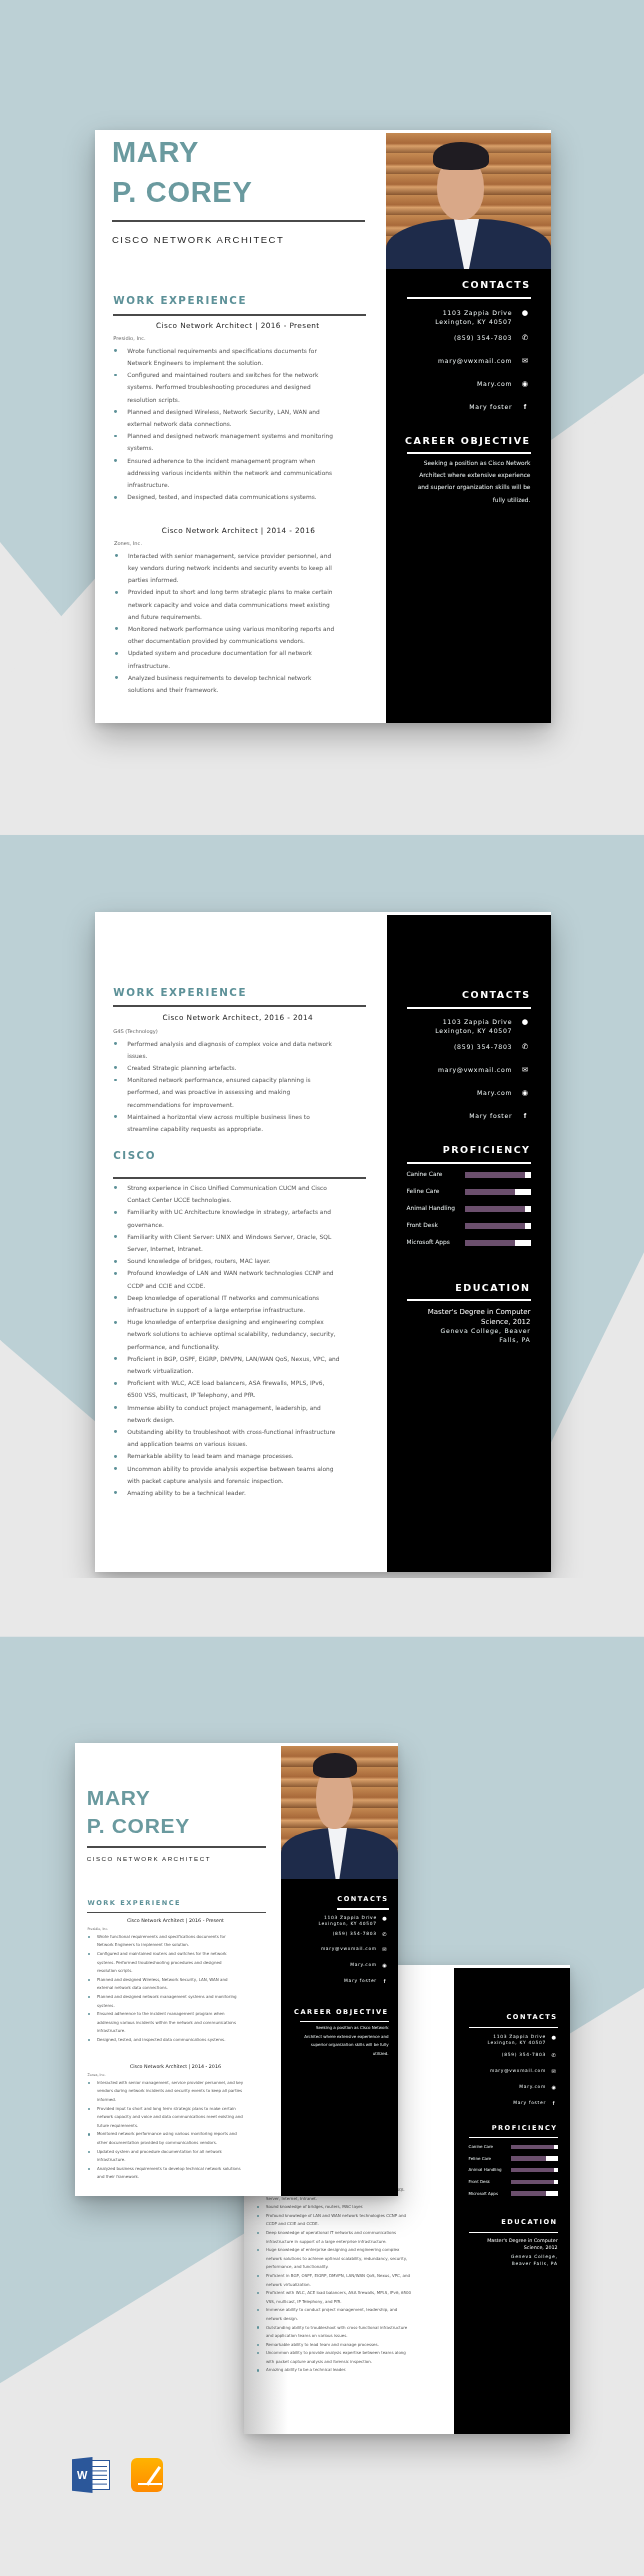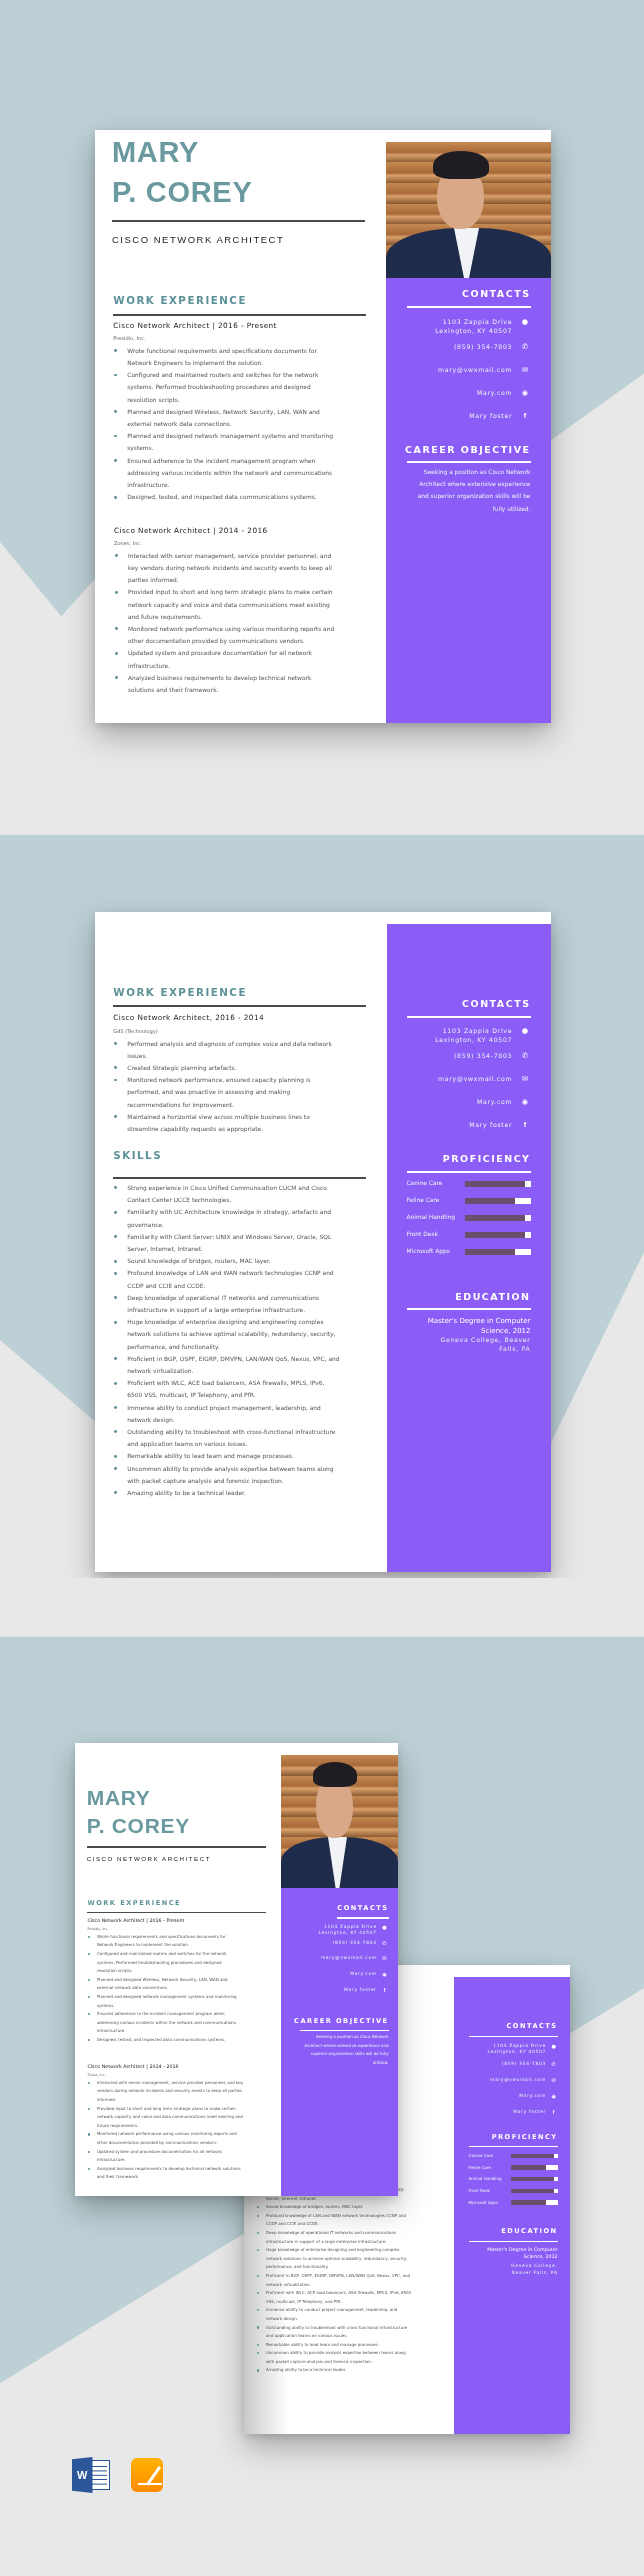--- a/index.html
+++ b/index.html
@@ -6,35 +6,35 @@
   html, body { width: 644px; background: #e9e9e9; }
   body { position: relative; height: 2576px; overflow: hidden; font-family: "DejaVu Sans", sans-serif; }
 
   .panel { position: absolute; left: 0; width: 644px; overflow: hidden; }
   .bg-blue { background: #bcd0d5; }
   .bg-grey { background: #e8e8e8; }
   .tri { position: absolute; }
 
   .doc { position: absolute; background: #fff; box-shadow: 0 13px 29px rgba(0,0,0,0.28), 0 2.9px 7.3px rgba(0,0,0,0.12); overflow: hidden; }
   .doc .left { position: absolute; top: 1px; bottom: 0; left: 0; background: #fff; }
-  .doc .right { position: absolute; top: 12px; bottom: 0; right: 0; background: #8b5cf6; color: #fff; }
+  .doc .right { position: absolute; top: 3px; bottom: 0; right: 0; background: #000000; color: #fff; }
 
   .photo { position: absolute; left: 0; right: 0; top: 0; overflow: hidden;
            background: repeating-linear-gradient(180deg, #c58a52 0px, #a8693a 10.3px, #d9a06a 13px, #8c5a33 20.5px); }
   .photo .head { position: absolute; border-radius: 50% 50% 46% 46%; background: #d9a888; }
   .photo .hair { position: absolute; border-radius: 50% 50% 30% 30%; background: #1f1c22; }
   .photo .suit { position: absolute; border-radius: 45% 45% 0 0; background: #1e2b4a; }
   .photo .shirt { position: absolute; background: #f2f3f6; clip-path: polygon(0 0,100% 0,60% 100%,40% 100%); }
 
   .name { color: #6a9a9f; font-family: "Liberation Sans", sans-serif; font-weight: bold; letter-spacing: 0.7px; line-height: 1.1; }
   .rule-dark { background: #4a4a4a; }
   .rule-light { background: #fff; }
   .title { color: #222; letter-spacing: 1.5px; font-family: Liberation Sans, sans-serif; }
   .sec-h { color: #5d9198; font-weight: bold; letter-spacing: 1.5px; font-family: "DejaVu Sans", sans-serif; }
-  .job-h { color: #222; font-family: "DejaVu Sans", sans-serif; }
+  .job-h { color: #222; font-family: "DejaVu Sans", sans-serif; text-align: center; }
   .company { color: #666; font-family: "DejaVu Sans", sans-serif; }
   ul.bul { list-style: none; }
   ul.bul li { position: relative; color: #555; font-family: "DejaVu Sans", sans-serif; }
   ul.bul li::before { content: ""; position: absolute; border-radius: 50%; background: #5d9198; }
 
   .r-h { font-weight: bold; text-align: right; letter-spacing: 1.5px; font-family: "DejaVu Sans", sans-serif; }
   .contact-row { position: relative; text-align: right; letter-spacing: 0.7px; color: #eef5f5; font-family: "DejaVu Sans", sans-serif; }
   .contact-row .ic { position: absolute; right: 0; top: 0; text-align: center; color: #fff; }
   .objective { text-align: right; color: #eef5f5; font-family: "DejaVu Sans", sans-serif; }
   .prof-row { position: relative; color: #eef5f5; font-family: "DejaVu Sans", sans-serif; }
@@ -185,21 +185,21 @@
         <div class="job-h">Cisco Network Architect, 2016 - 2014</div>
         <div class="company" style="margin-top:5.9px;">G4S (Technology)</div>
         <ul class="bul" style="margin-top:3.7px;width:220px;">
           <li>Performed analysis and diagnosis of complex voice and data network issues.</li>
           <li>Created Strategic planning artefacts.</li>
           <li>Monitored network performance, ensured capacity planning is performed, and was proactive in assessing and making recommendations for improvement.</li>
           <li>Maintained a horizontal view across multiple business lines to streamline capability requests as appropriate.</li>
         </ul>
       </div>
 
-      <div class="sec-h" style="position:absolute;left:18.3px;top:236px;">SKILLS</div>
+      <div class="sec-h" style="position:absolute;left:18.3px;top:236px;">CISCO</div>
       <div class="rule-dark" style="position:absolute;left:18.3px;top:264px;width:253px;height:1.5px;"></div>
 
       <ul class="bul" style="position:absolute;left:18.3px;top:269px;width:227px;">
         <li>Strong experience in Cisco Unified Communication CUCM and Cisco Contact Center UCCE technologies.</li>
         <li>Familiarity with UC Architecture knowledge in strategy, artefacts and governance.</li>
         <li>Familiarity with Client Server: UNIX and Windows Server, Oracle, SQL Server, Internet, Intranet.</li>
         <li>Sound knowledge of bridges, routers, MAC layer.</li>
         <li>Profound knowledge of LAN and WAN network technologies CCNP and CCDP and CCIE and CCDE.</li>
         <li>Deep knowledge of operational IT networks and communications infrastructure in support of a large enterprise infrastructure.</li>
         <li>Huge knowledge of enterprise designing and engineering complex network solutions to achieve optimal scalability, redundancy, security, performance, and functionality.</li>

